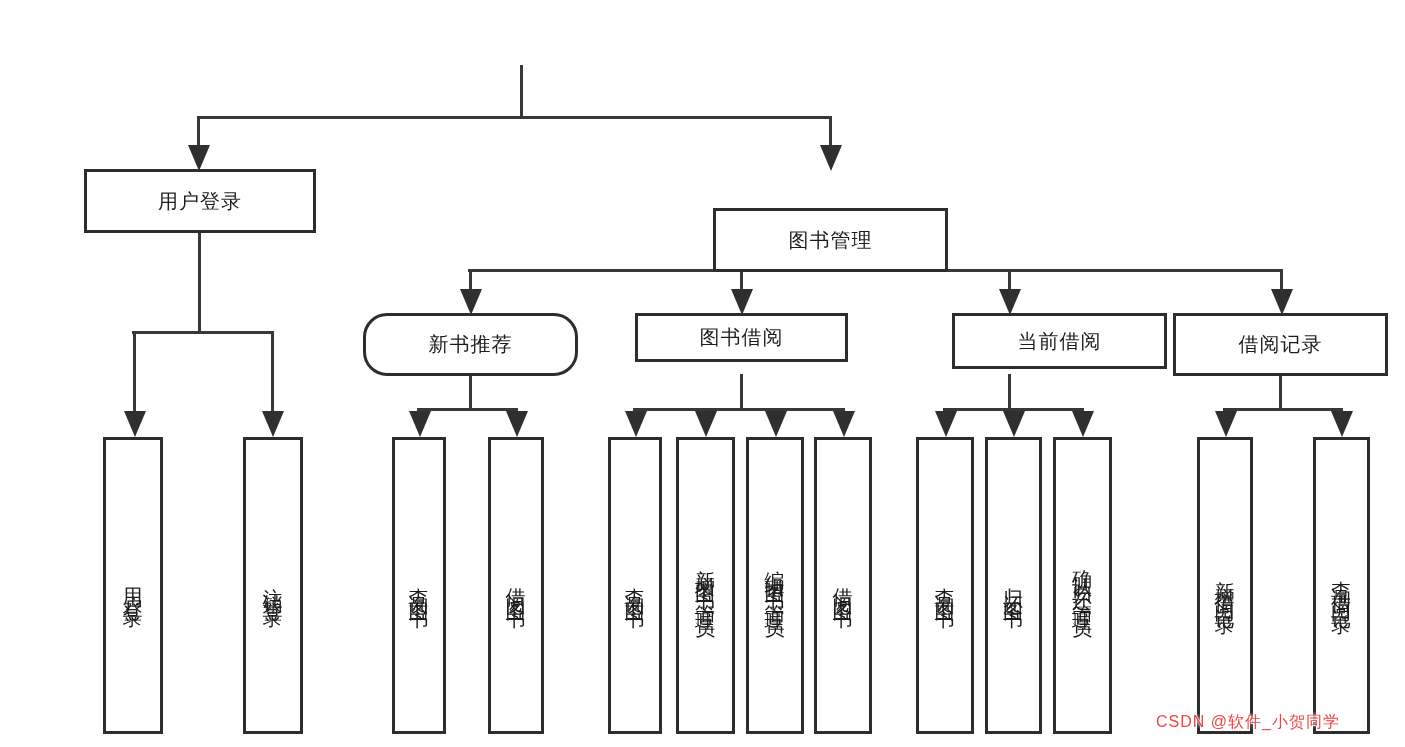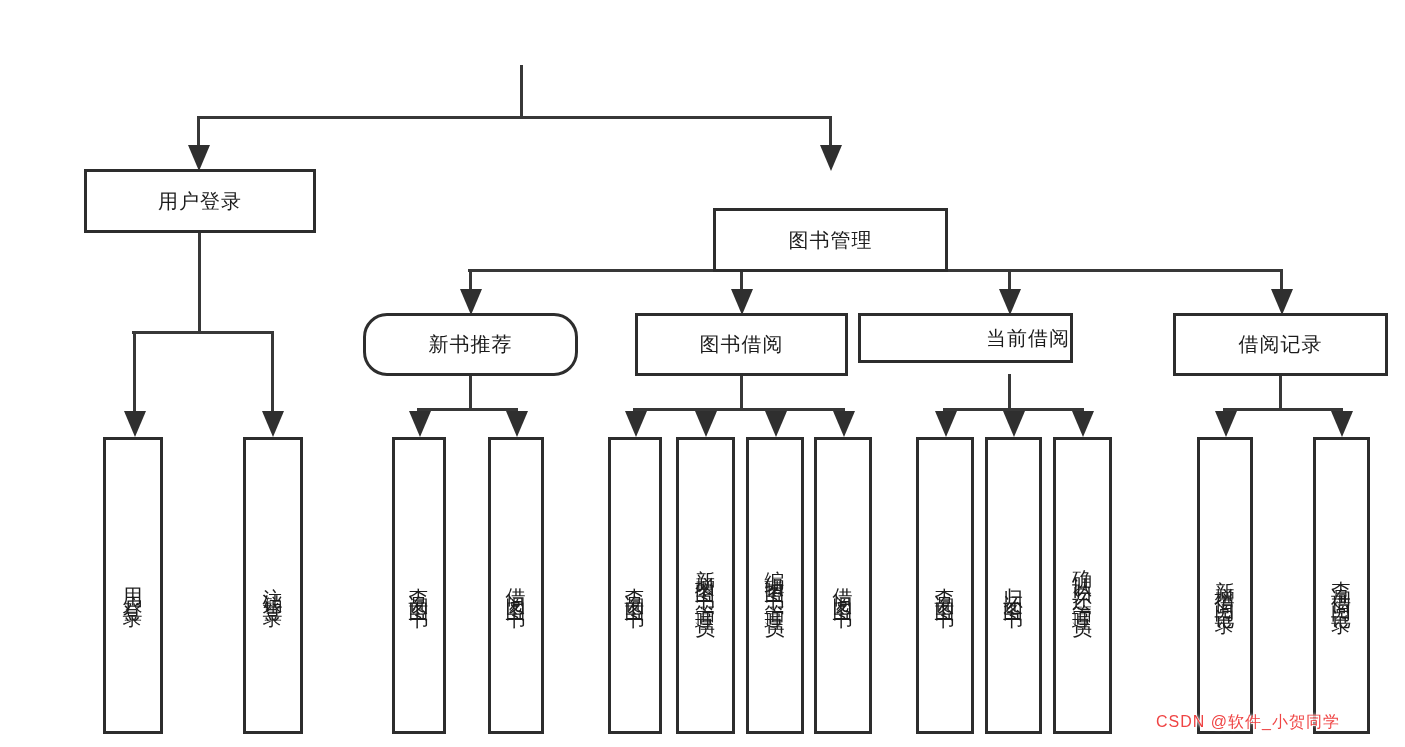--- a/index.html
+++ b/index.html
@@ -97,24 +97,24 @@
   <div class="box" style="left:84px;top:169px;width:232px;height:64px;">
     <span>用户登录</span>
   </div>
   <div class="box" style="left:713px;top:169px;width:235px;height:64px;margin-top:39px;">
     <span>图书管理</span>
   </div>
 
   <div class="box" style="left:363px;top:313px;width:215px;height:63px;border-radius:24px;">
     <span>新书推荐</span>
   </div>
-  <div class="box" style="left:635px;top:313px;width:213px;height:63px;">
+  <div class="box" style="left:635px;top:313px;width:213px;height:49px;">
     <span>图书借阅</span>
   </div>
-  <div class="box" style="left:858px;top:313px;width:215px;height:50px;justify-content:flex-end;">
+  <div class="box" style="left:952px;top:313px;width:215px;height:56px;">
     <span>当前借阅</span>
   </div>
   <div class="box" style="left:1173px;top:313px;width:215px;height:63px;text-align:right;">
     <span>借阅记录</span>
   </div>
 
   <div class="box" style="left:103px;top:437px;width:60px;height:297px;">
     <span class="vlabel">用户登录</span>
   </div>
   <div class="box" style="left:243px;top:437px;width:60px;height:297px;">

